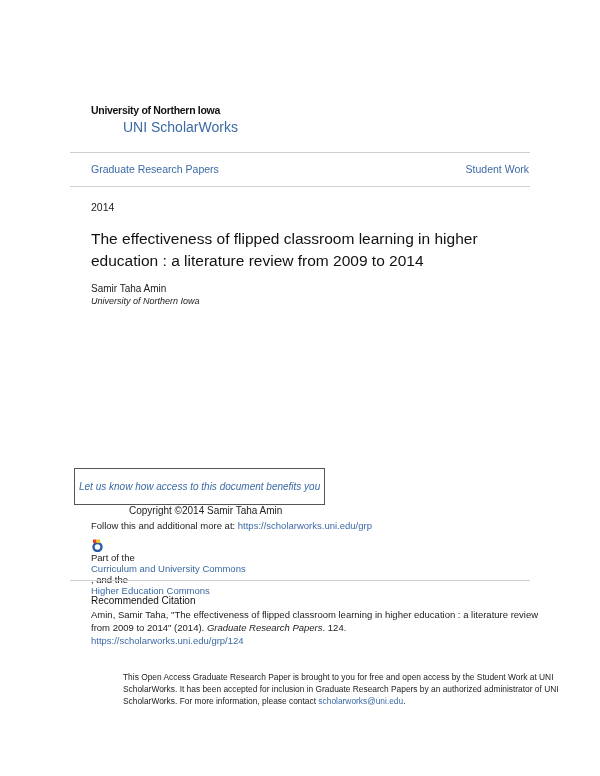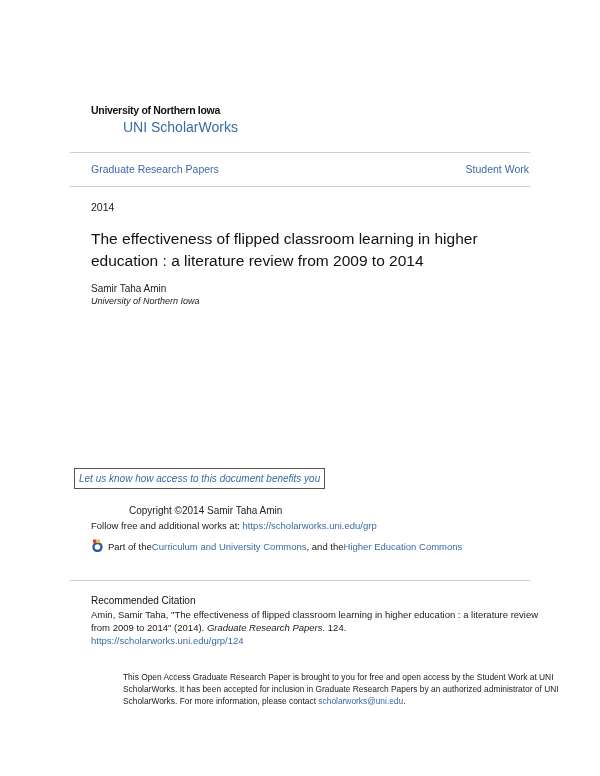--- a/index.html
+++ b/index.html
@@ -8,25 +8,25 @@
     a { color: #3b6aa5; text-decoration: none; }
     .rule { position: absolute; left: 70px; width: 460px; height: 1px; background: #cfcfcf; }
     .univ { left: 71px; top: 104px; font-size: 10.5px; font-weight: bold; letter-spacing: -0.3px; color: #111; }
     .brand { left: 71px; top: 119px; font-size: 14px; color: #3b6aa5; margin-left: 32px; }
     .nav-left { left: 71px; top: 163px; font-size: 10.5px; }
     .nav-right { right: 71px; top: 163px; font-size: 10.5px; }
     .year { left: 71px; top: 201px; font-size: 10.5px; color: #222; }
     .title { left: 71px; top: 228px; width: 420px; font-size: 15.5px; line-height: 22px; color: #111; }
     .author { left: 71px; top: 283px; font-size: 10px; color: #222; }
     .affil { left: 71px; top: 296px; font-size: 9px; font-style: italic; color: #222; }
-    .benefit { left: 74px; top: 468px; border: 1.5px solid #555; padding: 4px 4px; font-size: 10px; font-style: italic; color: #3b6aa5; white-space: nowrap; }
+    .benefit { left: 74px; top: 468px; border: 1.5px solid #555; padding: 12px 4px; font-size: 10px; font-style: italic; color: #3b6aa5; white-space: nowrap; }
     .small { font-size: 9.5px; color: #222; white-space: nowrap; }
     .copyright { left: 73px; top: 505px; font-size: 10px; margin-left: 36px; }
     .follow { left: 71px; top: 520px; }
-    .partof { left: 71px; top: 539px; display: flex; align-items: flex-end; }
+    .partof { left: 71px; top: 539px; display: flex; align-items: flex-start; flex-direction: column; }
     .bepress { width: 13px; height: 13px; margin-right: 4px; position: relative; }
     .cite-head { left: 71px; top: 595px; font-size: 10px; color: #111; }
     .cite-body { left: 71px; top: 608px; width: 460px; font-size: 9.5px; line-height: 13px; color: #222; }
     .footer { left: 71px; top: 671px; width: 462px; font-size: 8.4px; line-height: 12px; color: #222; margin-left: 32px; }
   </style>
 </head>
 <body>
 
 <div class="abs univ">University of Northern Iowa</div>
 <a class="abs brand">UNI ScholarWorks</a>
@@ -38,21 +38,21 @@
 
 <div class="abs year">2014</div>
 <div class="abs title">The effectiveness of flipped classroom learning in higher education : a literature review from 2009 to 2014</div>
 <div class="abs author">Samir Taha Amin</div>
 <div class="abs affil">University of Northern Iowa</div>
 
 <a class="abs benefit">Let us know how access to this document benefits you</a>
 
 <div class="abs copyright">Copyright ©2014 Samir Taha Amin</div>
 <div class="abs small follow">
-  <span>Follow free and additional works at: </span><a>https://scholarworks.uni.edu/grp</a>
+  <span>Follow this and additional more at: </span><a>https://scholarworks.uni.edu/grp</a>
 </div>
 <div class="abs small partof">
   <span class="bepress">
     <svg width="13" height="13" viewBox="0 0 13 13">
       <circle cx="6.5" cy="8" r="4" fill="none" stroke="#2b5aa8" stroke-width="2.4"></circle>
       <rect x="2" y="0.5" width="3.5" height="3.5" fill="#e8402a"></rect>
       <rect x="5.5" y="0.5" width="3.5" height="3.5" fill="#f5c21b"></rect>
     </svg>
   </span>
   <span>Part of the </span>

